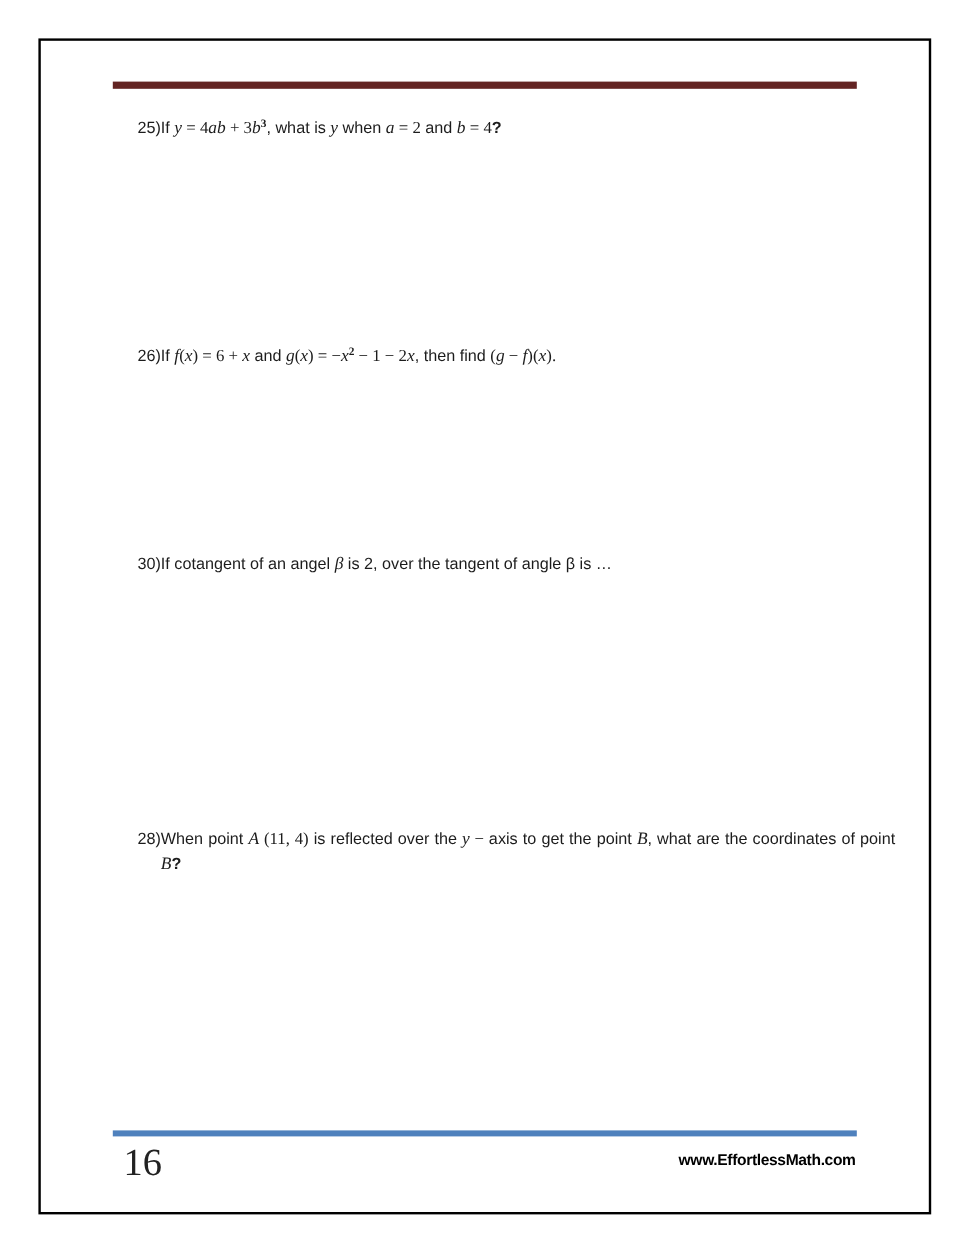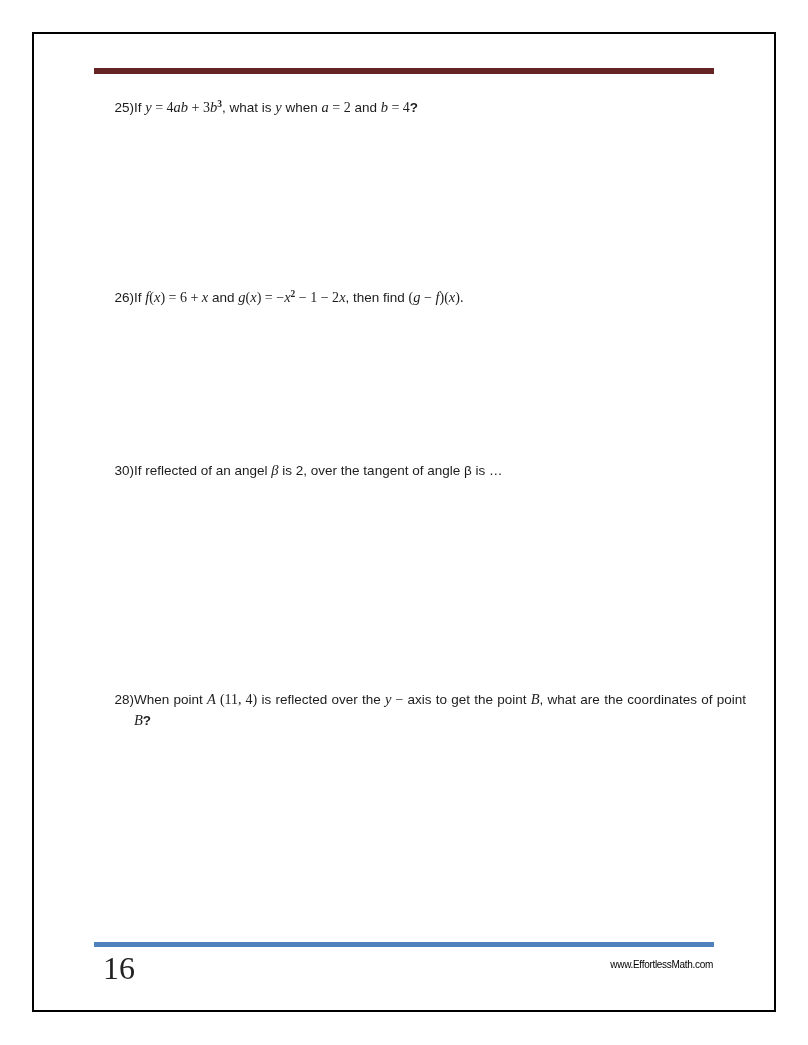--- a/index.html
+++ b/index.html
@@ -97,22 +97,22 @@
     font-family: "Liberation Serif", serif;
     font-size: 32px;
     color: #222222;
   }
   .footer-site {
     position: absolute;
     left: 105px;
     top: 959px;
     width: 608px;
     text-align: right;
-    font-size: 10px;
-    font-weight: normal;
+    font-size: 13px;
+    font-weight: bold;
     letter-spacing: -0.3px;
     color: #000000;
   }
 </style>
 </head>
 <body>
 
 <div class="page">
   <div class="page-border"></div>
 
@@ -121,21 +121,21 @@
 
   <div class="question q-25">
     <span class="q-num">25)</span><span class="q-body"><span class="seg-p">If </span><span class="seg-m">y</span><span class="seg-n"> = 4</span><span class="seg-m">ab</span><span class="seg-n"> + 3</span><span class="seg-m">b</span><span class="seg-s">3</span><span class="seg-p">, what is </span><span class="seg-m">y</span><span class="seg-p"> when </span><span class="seg-m">a</span><span class="seg-n"> = 2</span><span class="seg-p"> and </span><span class="seg-m">b</span><span class="seg-n"> = 4</span><span class="seg-b">?</span></span>
   </div>
 
   <div class="question q-26">
     <span class="q-num">26)</span><span class="q-body"><span class="seg-p">If </span><span class="seg-m">f</span><span class="seg-n">(</span><span class="seg-m">x</span><span class="seg-n">) = 6 + </span><span class="seg-m">x</span><span class="seg-p"> and </span><span class="seg-m">g</span><span class="seg-n">(</span><span class="seg-m">x</span><span class="seg-n">) = −</span><span class="seg-m">x</span><span class="seg-s">2</span><span class="seg-n"> − 1 − 2</span><span class="seg-m">x</span><span class="seg-p">, then find </span><span class="seg-n">(</span><span class="seg-m">g</span><span class="seg-n"> − </span><span class="seg-m">f</span><span class="seg-n">)(</span><span class="seg-m">x</span><span class="seg-n">).</span></span>
   </div>
 
   <div class="question q-27">
-    <span class="q-num">30)</span><span class="q-body"><span class="seg-p">If reflected of an angel </span><span class="seg-m">β</span><span class="seg-p"> is 2, over the tangent of angle β is …</span></span>
+    <span class="q-num">30)</span><span class="q-body"><span class="seg-p">If cotangent of an angel </span><span class="seg-m">β</span><span class="seg-p"> is 2, over the tangent of angle β is …</span></span>
   </div>
 
   <div class="question q-28">
     <span class="q-num">28)</span><span class="q-body"><span class="seg-p">When point </span><span class="seg-m">A</span><span class="seg-n"> (11, 4)</span><span class="seg-p"> is reflected over the </span><span class="seg-m">y</span><span class="seg-n"> − </span><span class="seg-p">axis to get the point </span><span class="seg-m">B</span><span class="seg-p">, what are the coordinates of point </span><span class="seg-m">B</span><span class="seg-b">?</span></span>
   </div>
 
   <div class="footer-rule" style="background: rgb(79, 129, 189);"></div>
 
   <div class="footer-page-number">16</div>
 

